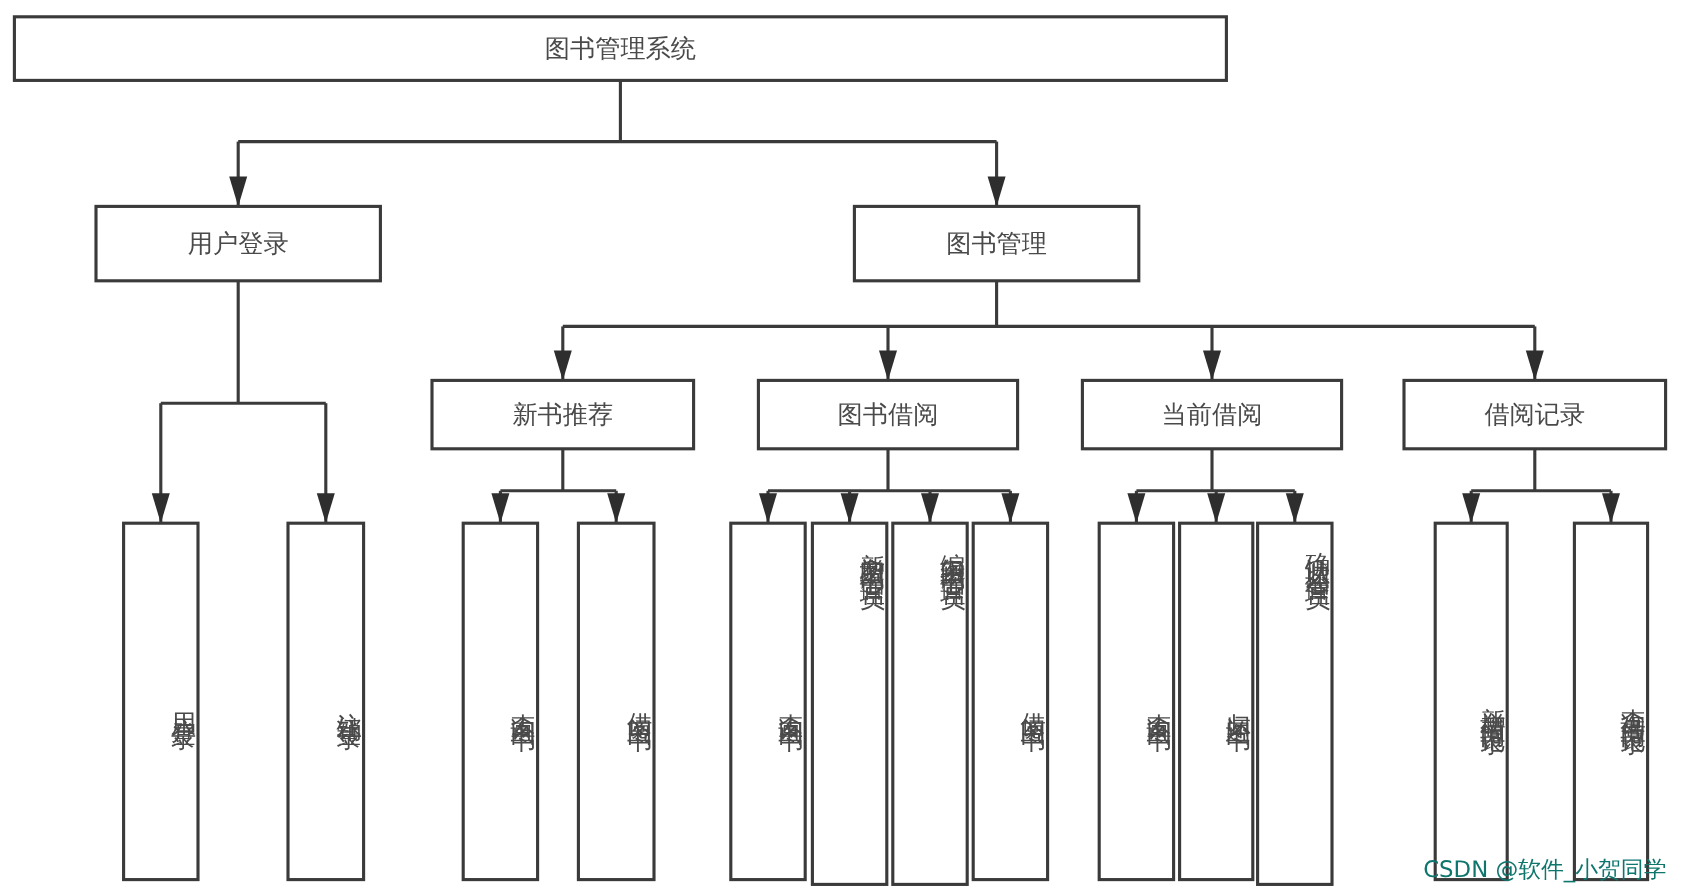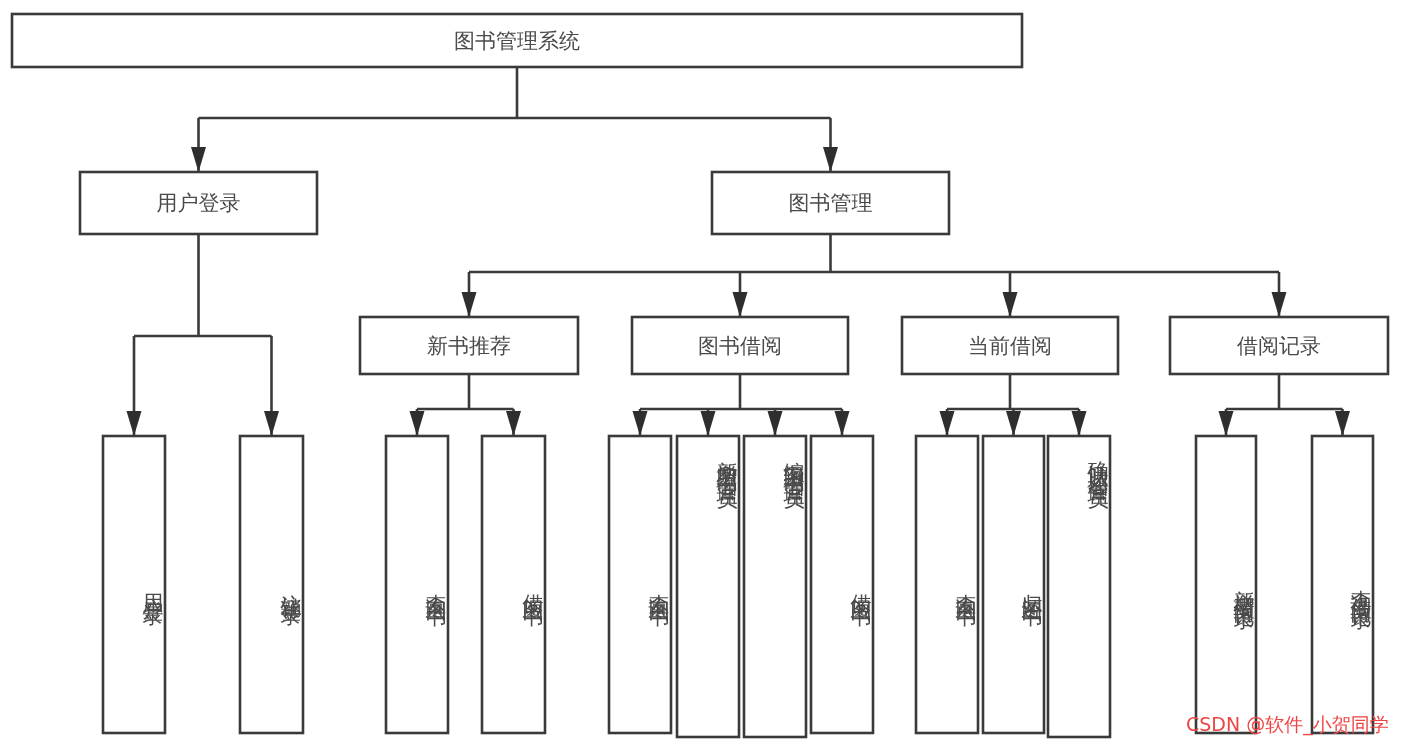--- a/index.html
+++ b/index.html
@@ -56,21 +56,21 @@
     font-size: 21px;
     line-height: 1.18;
     letter-spacing: 4px;
     font-family: "DejaVu Sans", "Liberation Sans", sans-serif;
     white-space: nowrap;
     text-align: center;
     pointer-events: none;
   }
   .watermark {
     position: absolute;
-    color: #ef4444;
+    color: #0f766e;
     font-size: 19px;
     font-family: "DejaVu Sans", "Liberation Sans", sans-serif;
     white-space: nowrap;
     left: 1186px;
     top: 712px;
   }
 </style>
 </head>
 <body>
 

